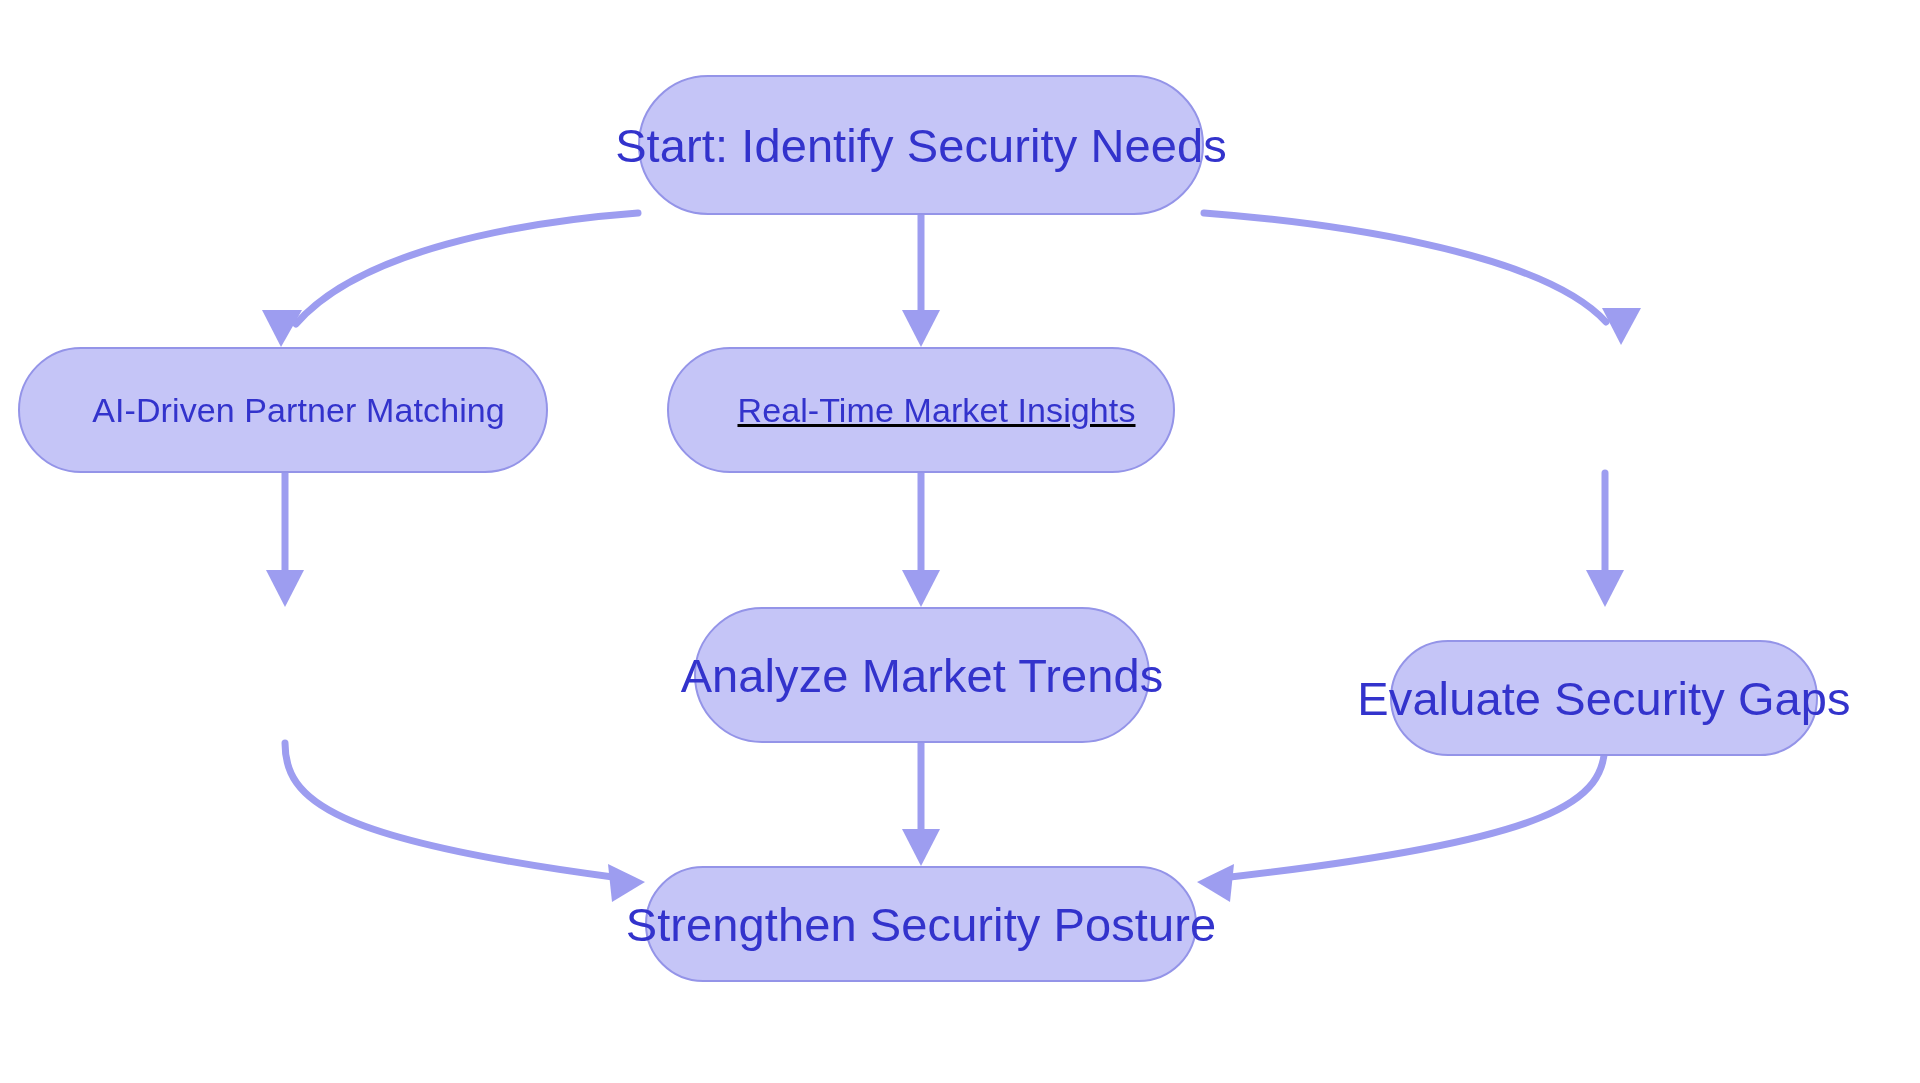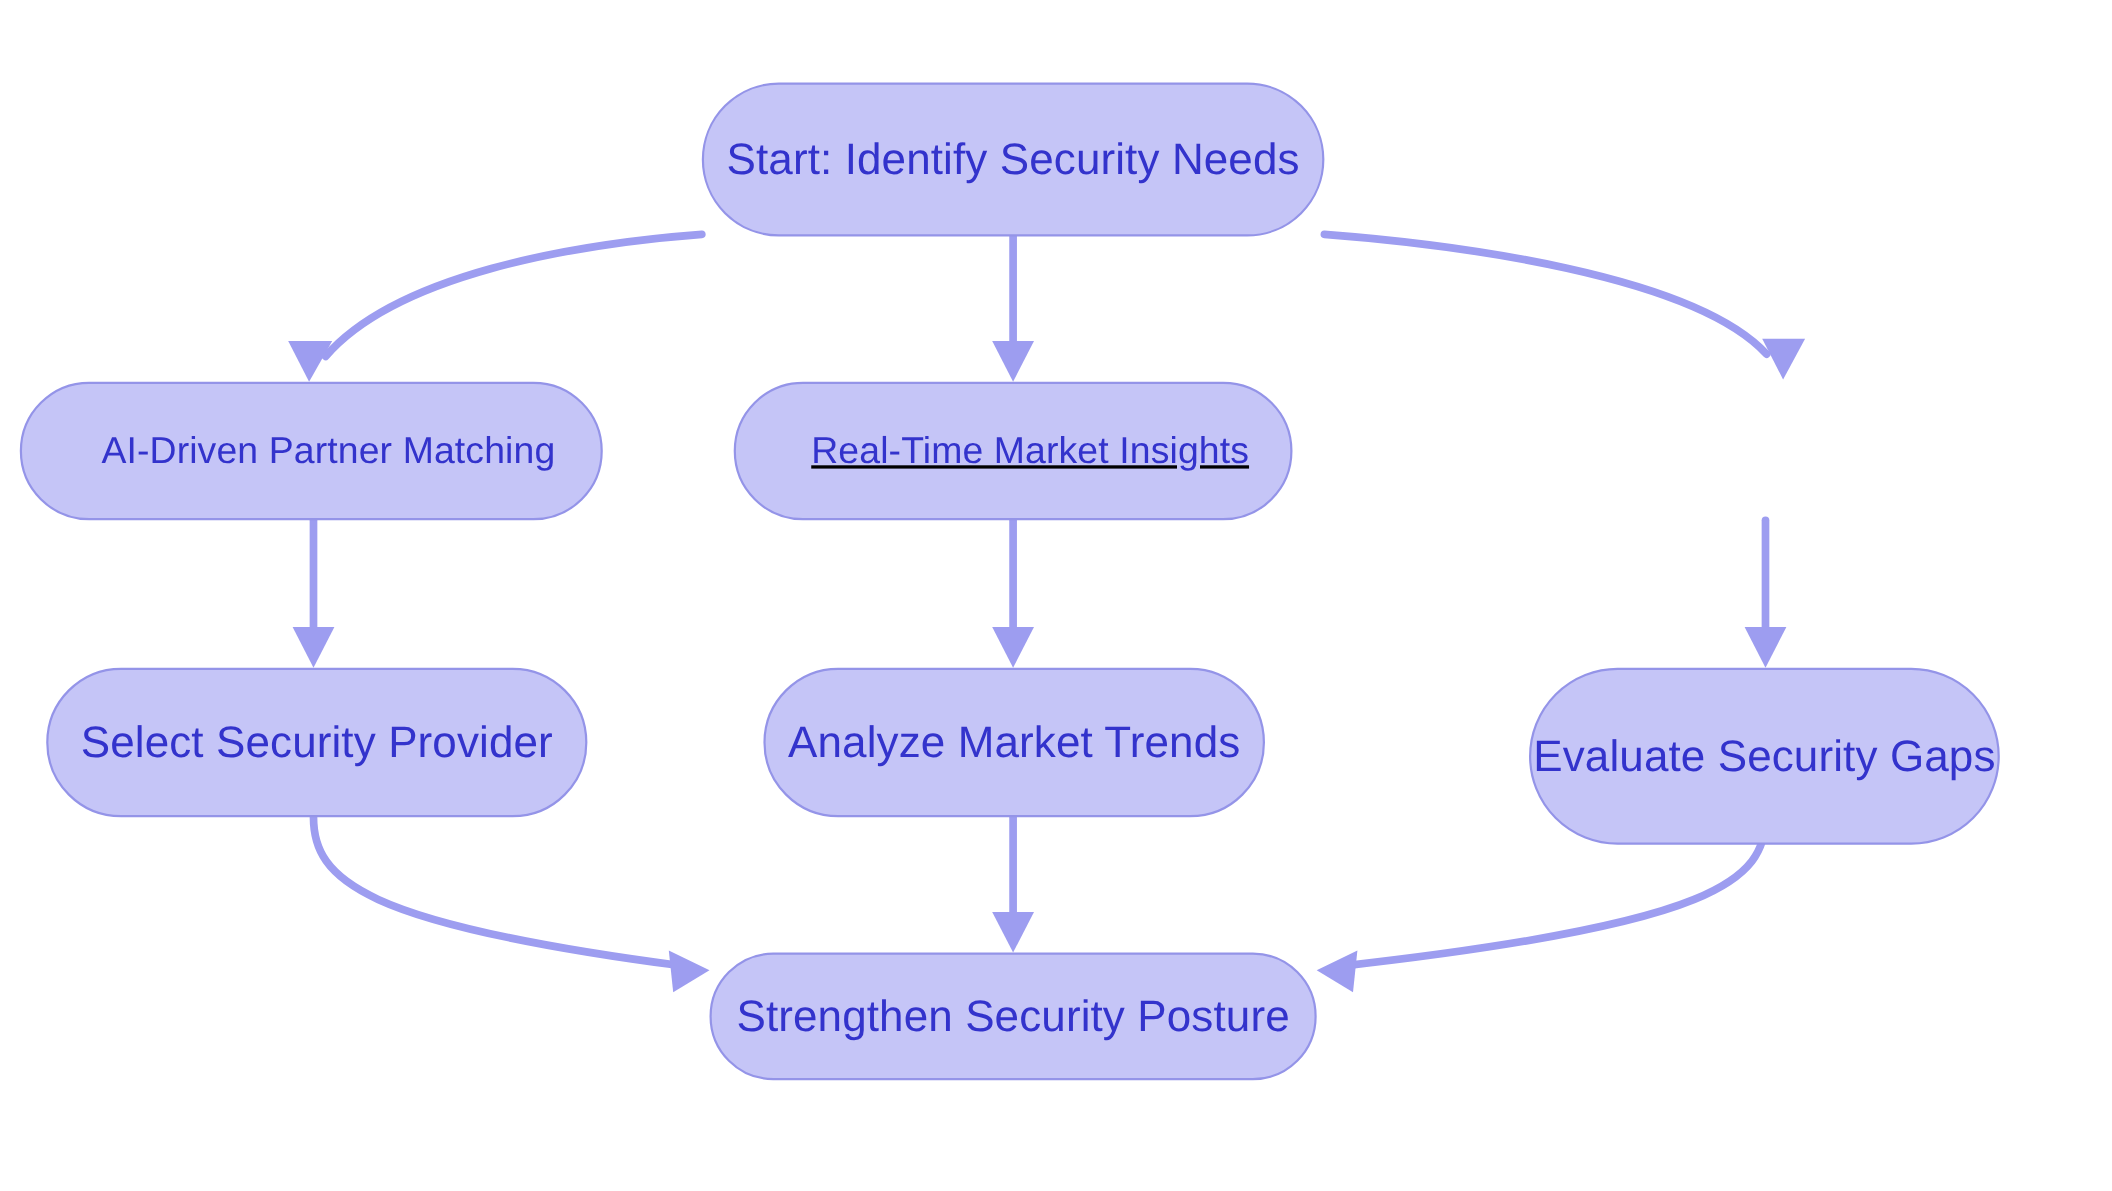--- a/index.html
+++ b/index.html
@@ -36,21 +36,21 @@
     border-radius: 999px;
     z-index: 2;
   }
   .node-label {
     font-family: "Liberation Sans", sans-serif;
     color: #3333cc;
     white-space: nowrap;
     letter-spacing: 0.1px;
     line-height: 1;
   }
-  .node-lg .node-label { font-size: 40px; }
+  .node-lg .node-label { font-size: 47px; }
   .node-md .node-label { font-size: 34px; margin-left: 31px; }
 </style>
 </head>
 <body>
 
 <div id="flowchart-canvas">
 
   <svg id="edge-layer" viewBox="0 0 1920 1083" width="1920" height="1083" xmlns="http://www.w3.org/2000/svg">
 
     <g>
@@ -106,29 +106,26 @@
 
   <div class="node node-md" style="left:18px; top:347px; width:530px; height:126px;">
     <span class="node-label">AI-Driven Partner Matching</span>
   </div>
 
   <div class="node node-md" style="left:667px; top:347px; width:508px; height:126px;text-decoration:underline;">
     <span class="node-label">Real-Time Market Insights</span>
   </div>
 
 
-  <div class="node node-lg" style="left:42px; top:607px; width:492px; height:136px;">
-    <span class="node-label">Select Security Provider</span>
-  </div>
 
   <div class="node node-lg" style="left:694px; top:607px; width:456px; height:136px;">
     <span class="node-label">Analyze Market Trends</span>
   </div>
 
-  <div class="node node-lg" style="left:1390px; top:607px; width:428px; height:161px;">
+  <div class="node node-lg" style="left:1390px; top:640px; width:428px; height:116px;">
     <span class="node-label">Evaluate Security Gaps</span>
   </div>
 
   <div class="node node-lg" style="left:645px; top:866px; width:552px; height:116px;">
     <span class="node-label">Strengthen Security Posture</span>
   </div>
 
 </div>
 
 </body></html>

